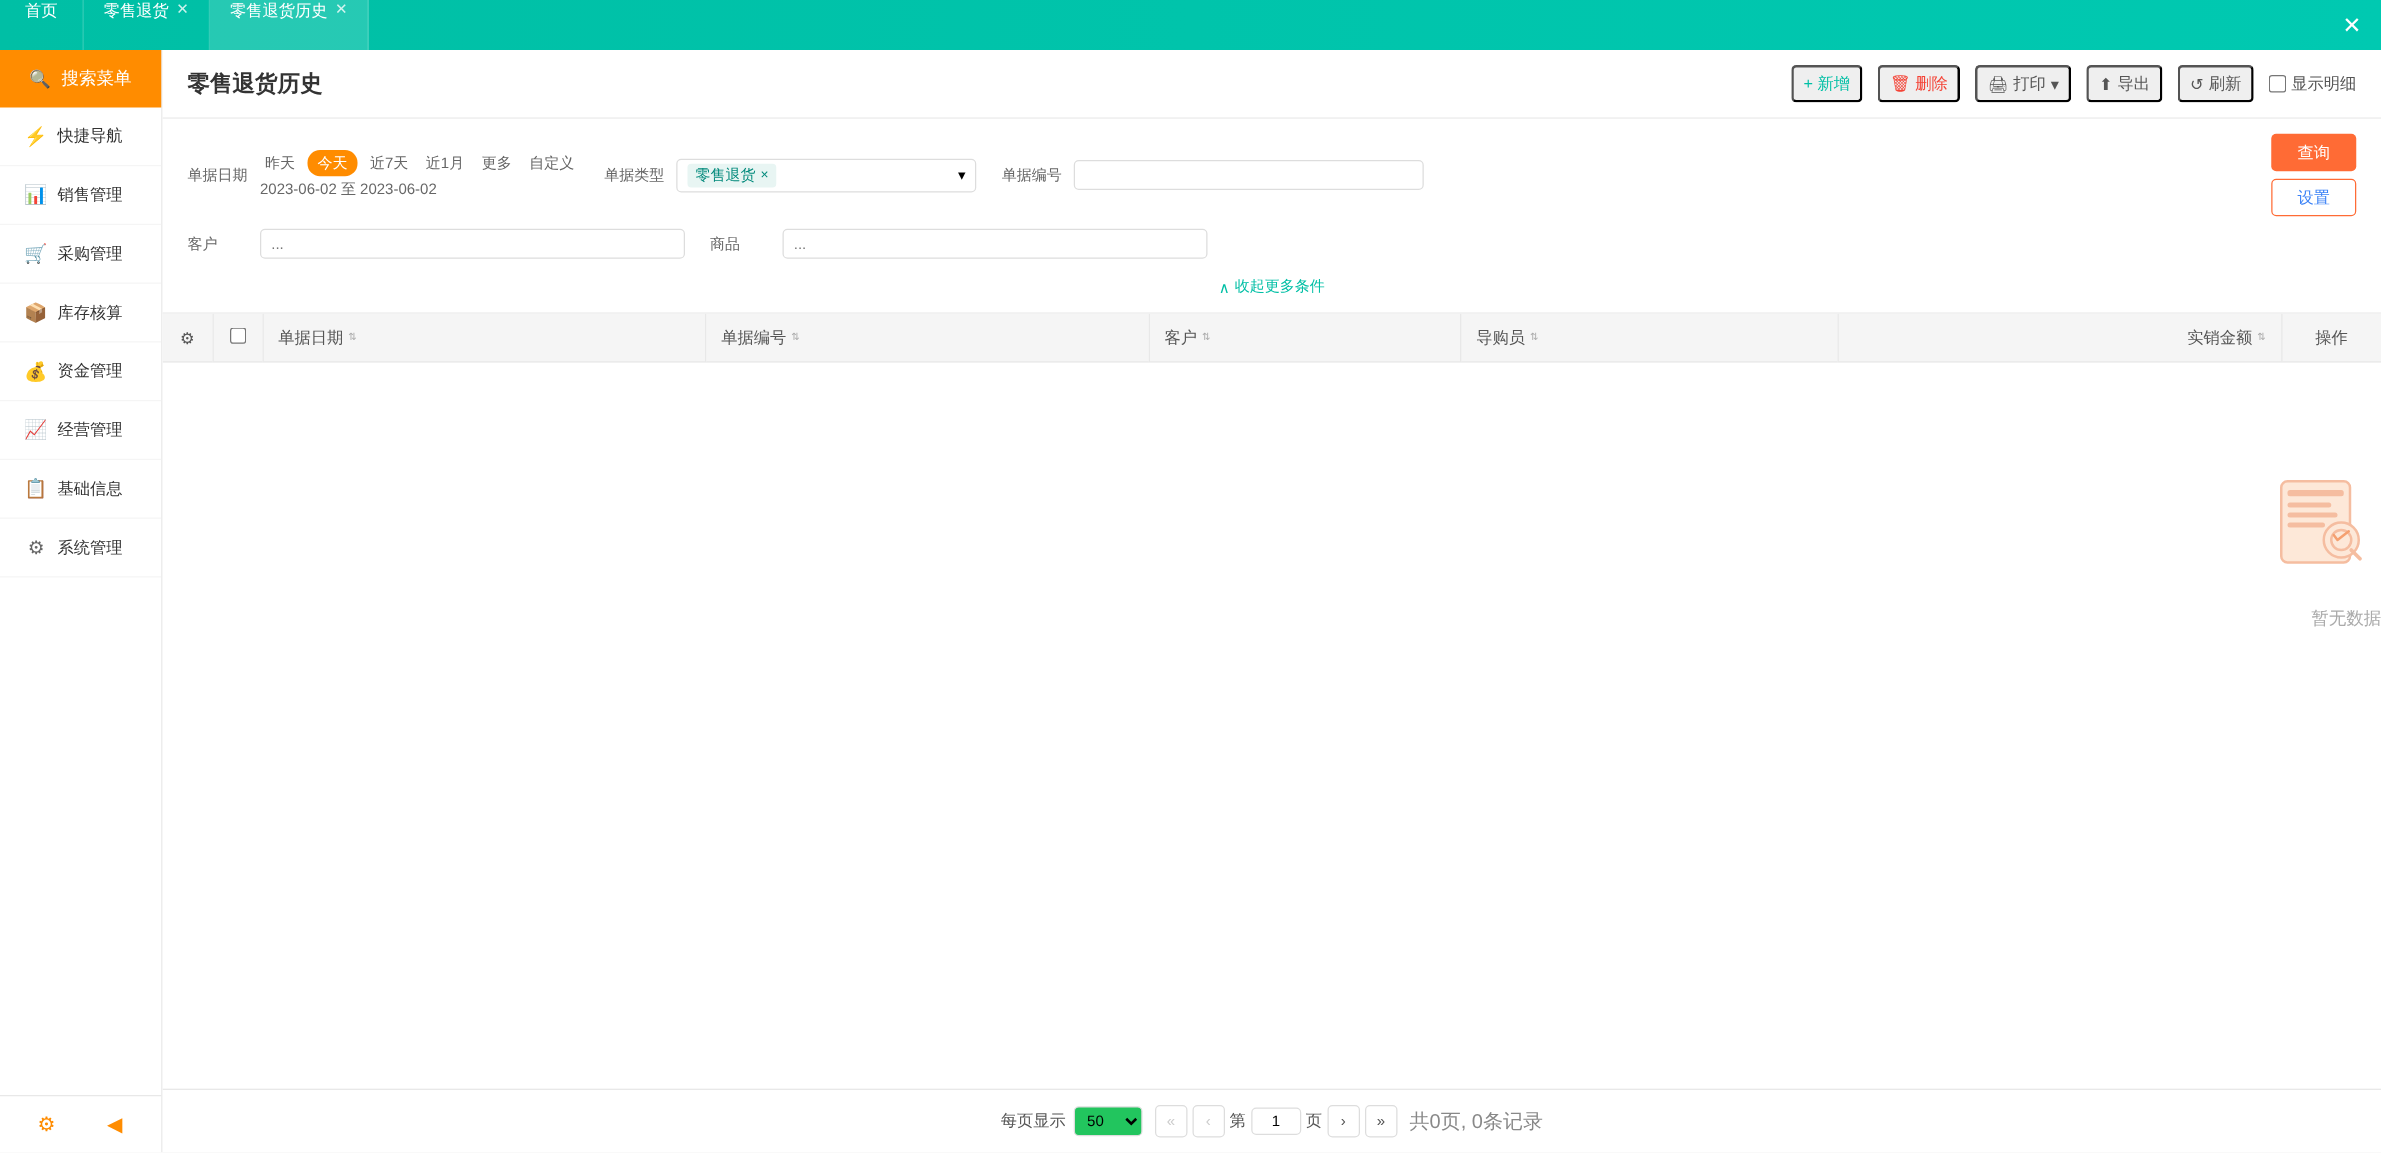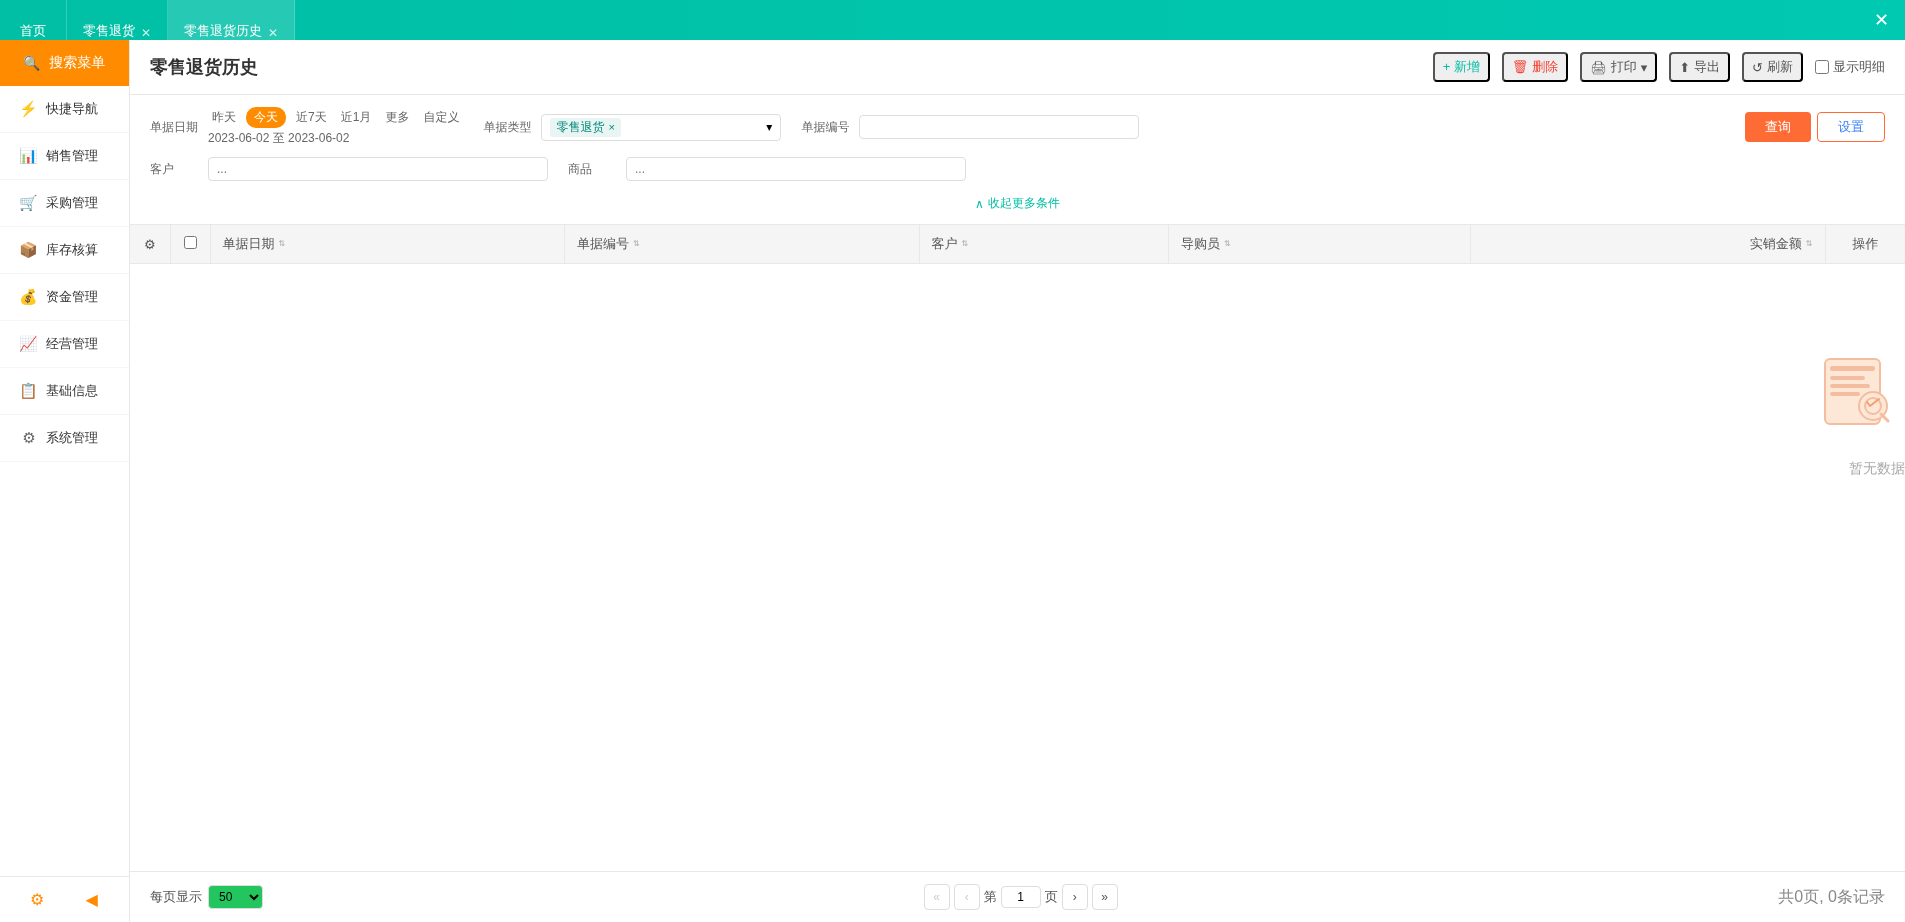--- a/index.html
+++ b/index.html
@@ -14,21 +14,21 @@
       flex-shrink: 0;
     }
     .top-bar-tabs {
       display: flex;
       align-items: stretch;
       height: 100%;
       flex: 1;
     }
     .tab-item {
       display: flex;
-      align-items: flex-end;
+      align-items: flex-start;
       padding: 0 16px;
       color: #fff;
       font-size: 13px;
       cursor: pointer;
       white-space: nowrap;
       gap: 6px;
       border-right: 1px solid rgba(255,255,255,0.2);
     }
     .tab-item:first-child {
       padding: 0 20px;
@@ -259,21 +259,21 @@
       align-items: center;
       gap: 4px;
       font-size: 12px;
       color: #00bfa5;
       cursor: pointer;
       margin-top: 4px;
       justify-content: center;
     }
     .filter-actions {
       display: flex;
-      flex-direction: row;
+      flex-direction: column;
       gap: 6px;
       margin-left: auto;
     }
     .query-btn {
       background: #ff6b35;
       color: #fff;
       border: none;
       border-radius: 4px;
       padding: 6px 20px;
       font-size: 13px;
@@ -353,21 +353,21 @@
       font-size: 14px;
       color: #aaa;
     }
 
     
     .pagination-bar {
       background: #fff;
       padding: 12px 20px;
       display: flex;
       align-items: center;
-      justify-content: space-between;
+      justify-content: center;
       gap: 10px;
       border-top: 1px solid #e8e8e8;
       font-size: 13px;
       color: #555;
       flex-shrink: 0;
     }
     .pagination-size {
       display: flex;
       align-items: center;
       gap: 6px;

